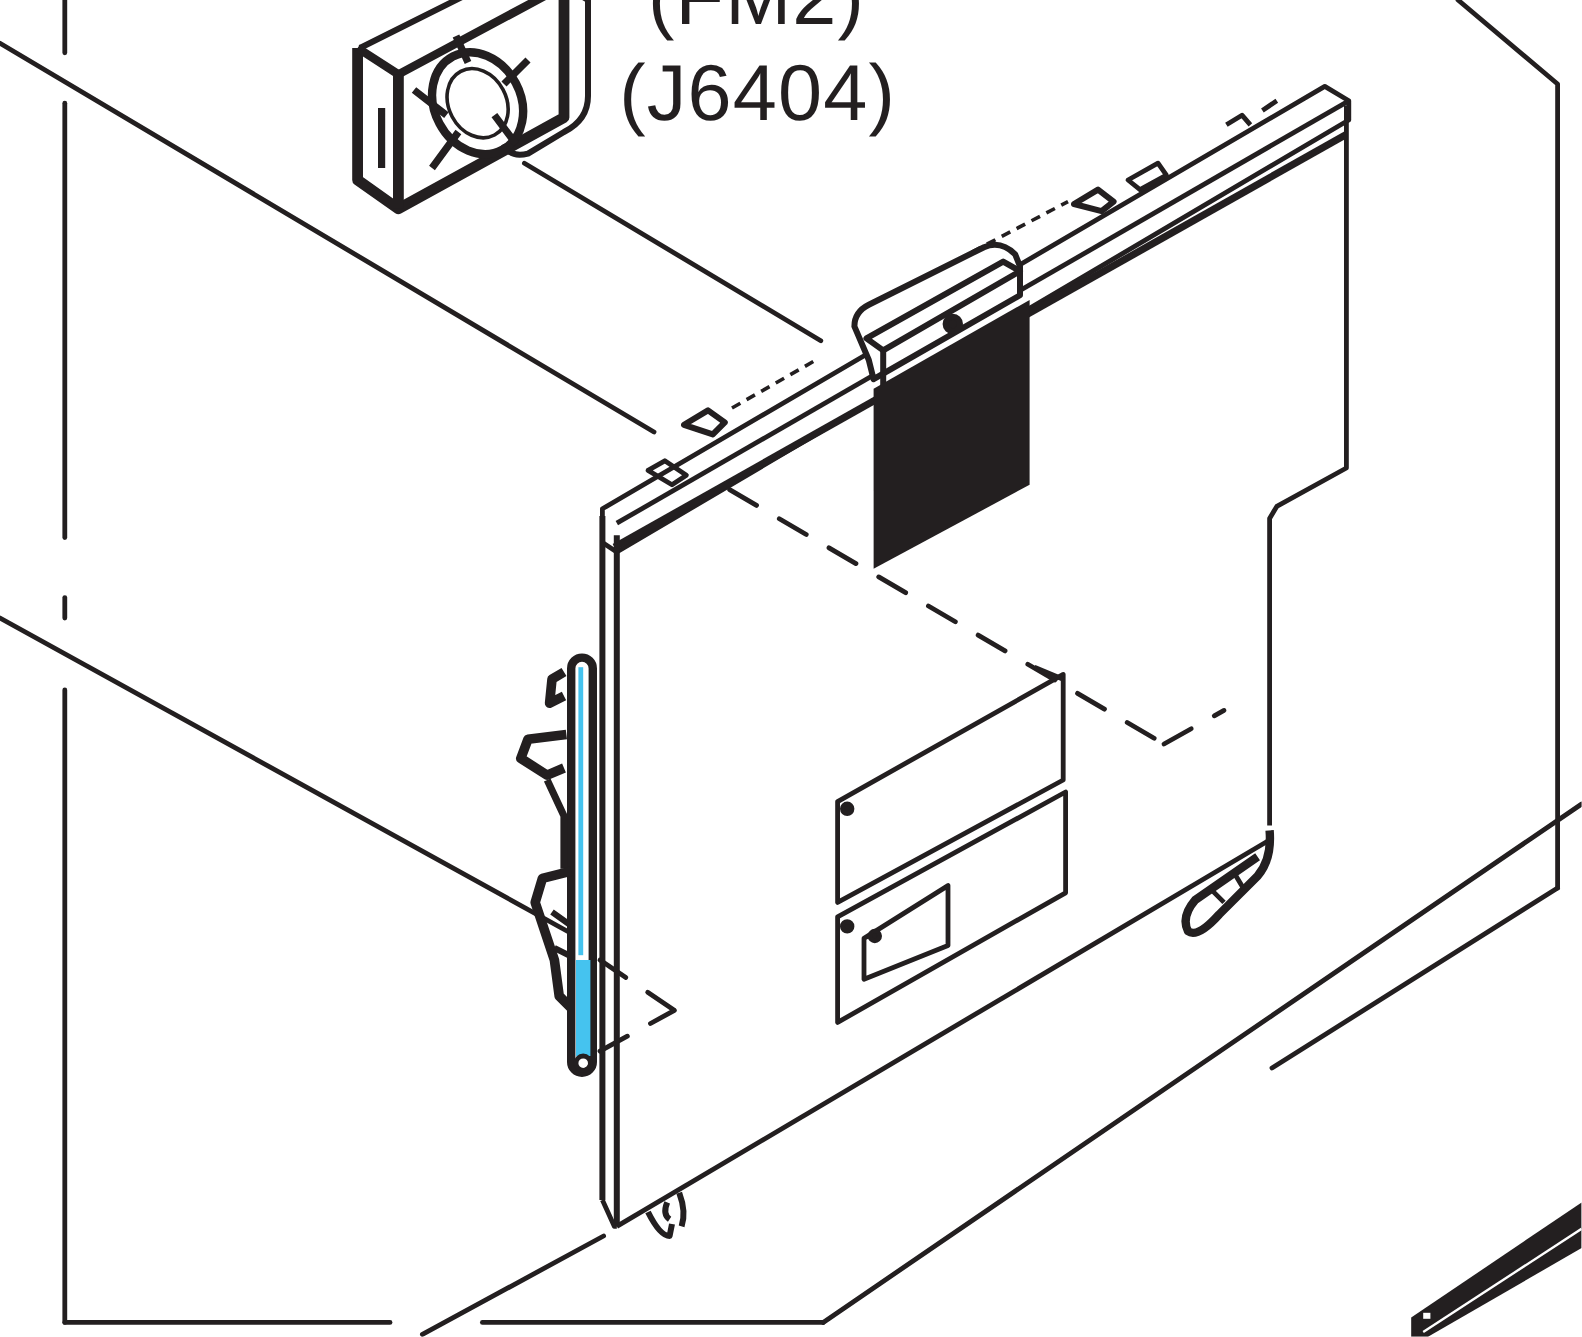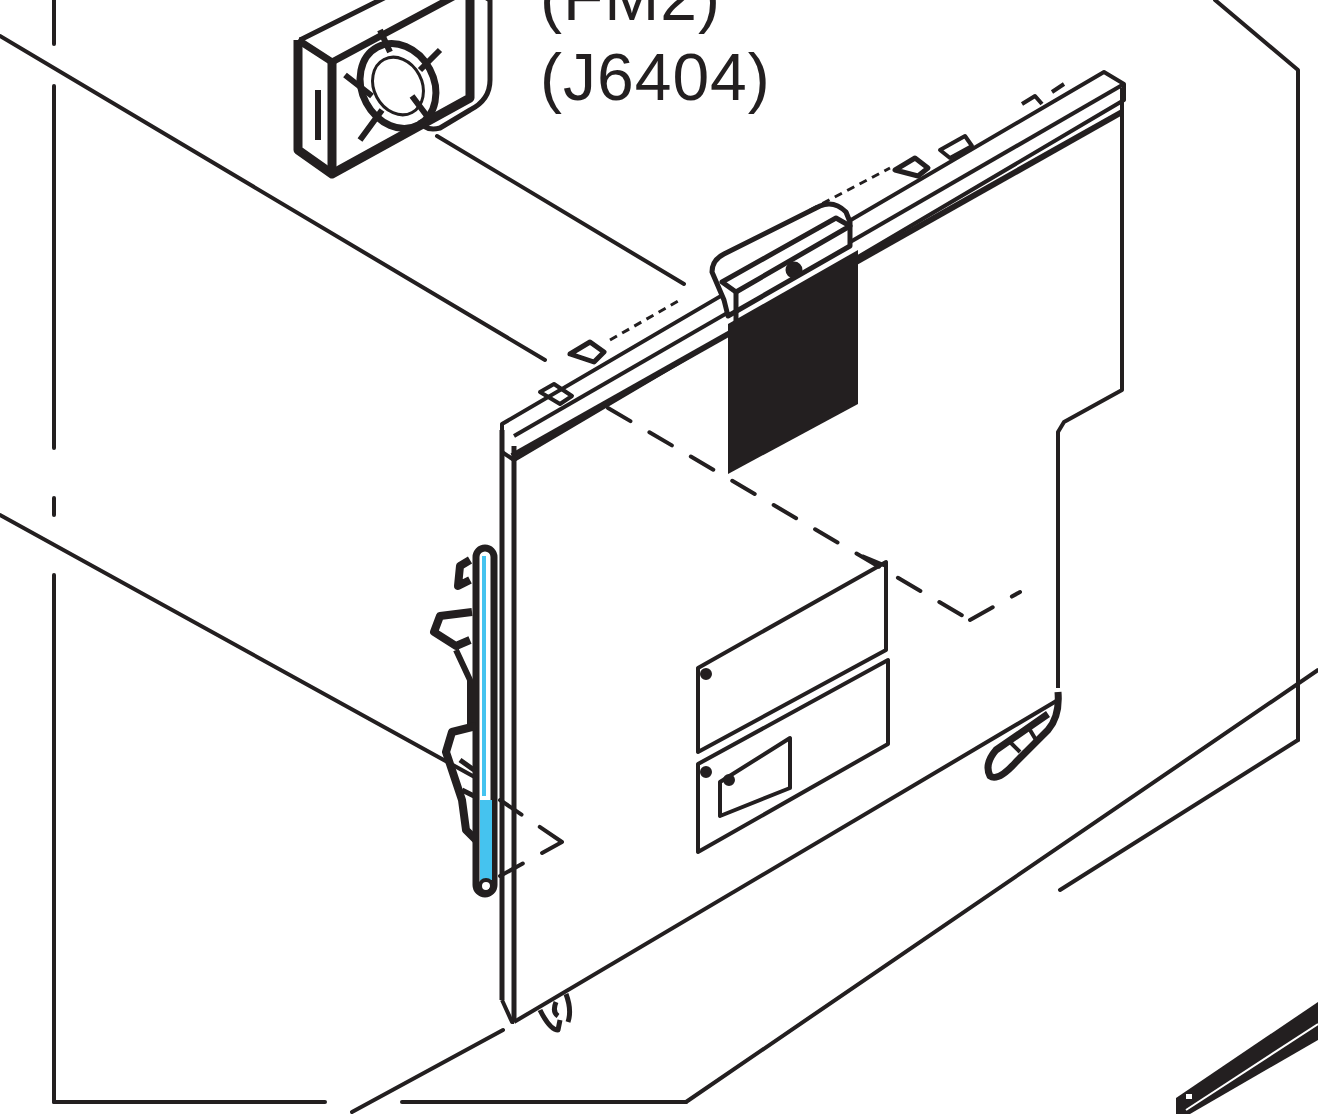--- a/index.html
+++ b/index.html
@@ -8,21 +8,21 @@
     .label {
       position: absolute;
       font-family: "Liberation Sans", sans-serif;
       color: #231f20;
       font-size: 66px;
       line-height: 1;
       letter-spacing: 1px;
       white-space: nowrap;
     }
     .label-top { left: 540px; top: -36px; }
-    .label-bottom { left: 540px; top: 44px; }
+    .label-bottom { left: 516px; top: 44px; }
     svg { position: absolute; left: 0; top: 0; }
   </style>
 </head>
 <body>
 
 <div class="canvas">
   <div class="label label-top">(FM2)</div>
   <div class="label label-bottom">(J6404)</div>
 
   <svg width="1318" height="1114" viewBox="0 0 1318 1114" xmlns="http://www.w3.org/2000/svg">

